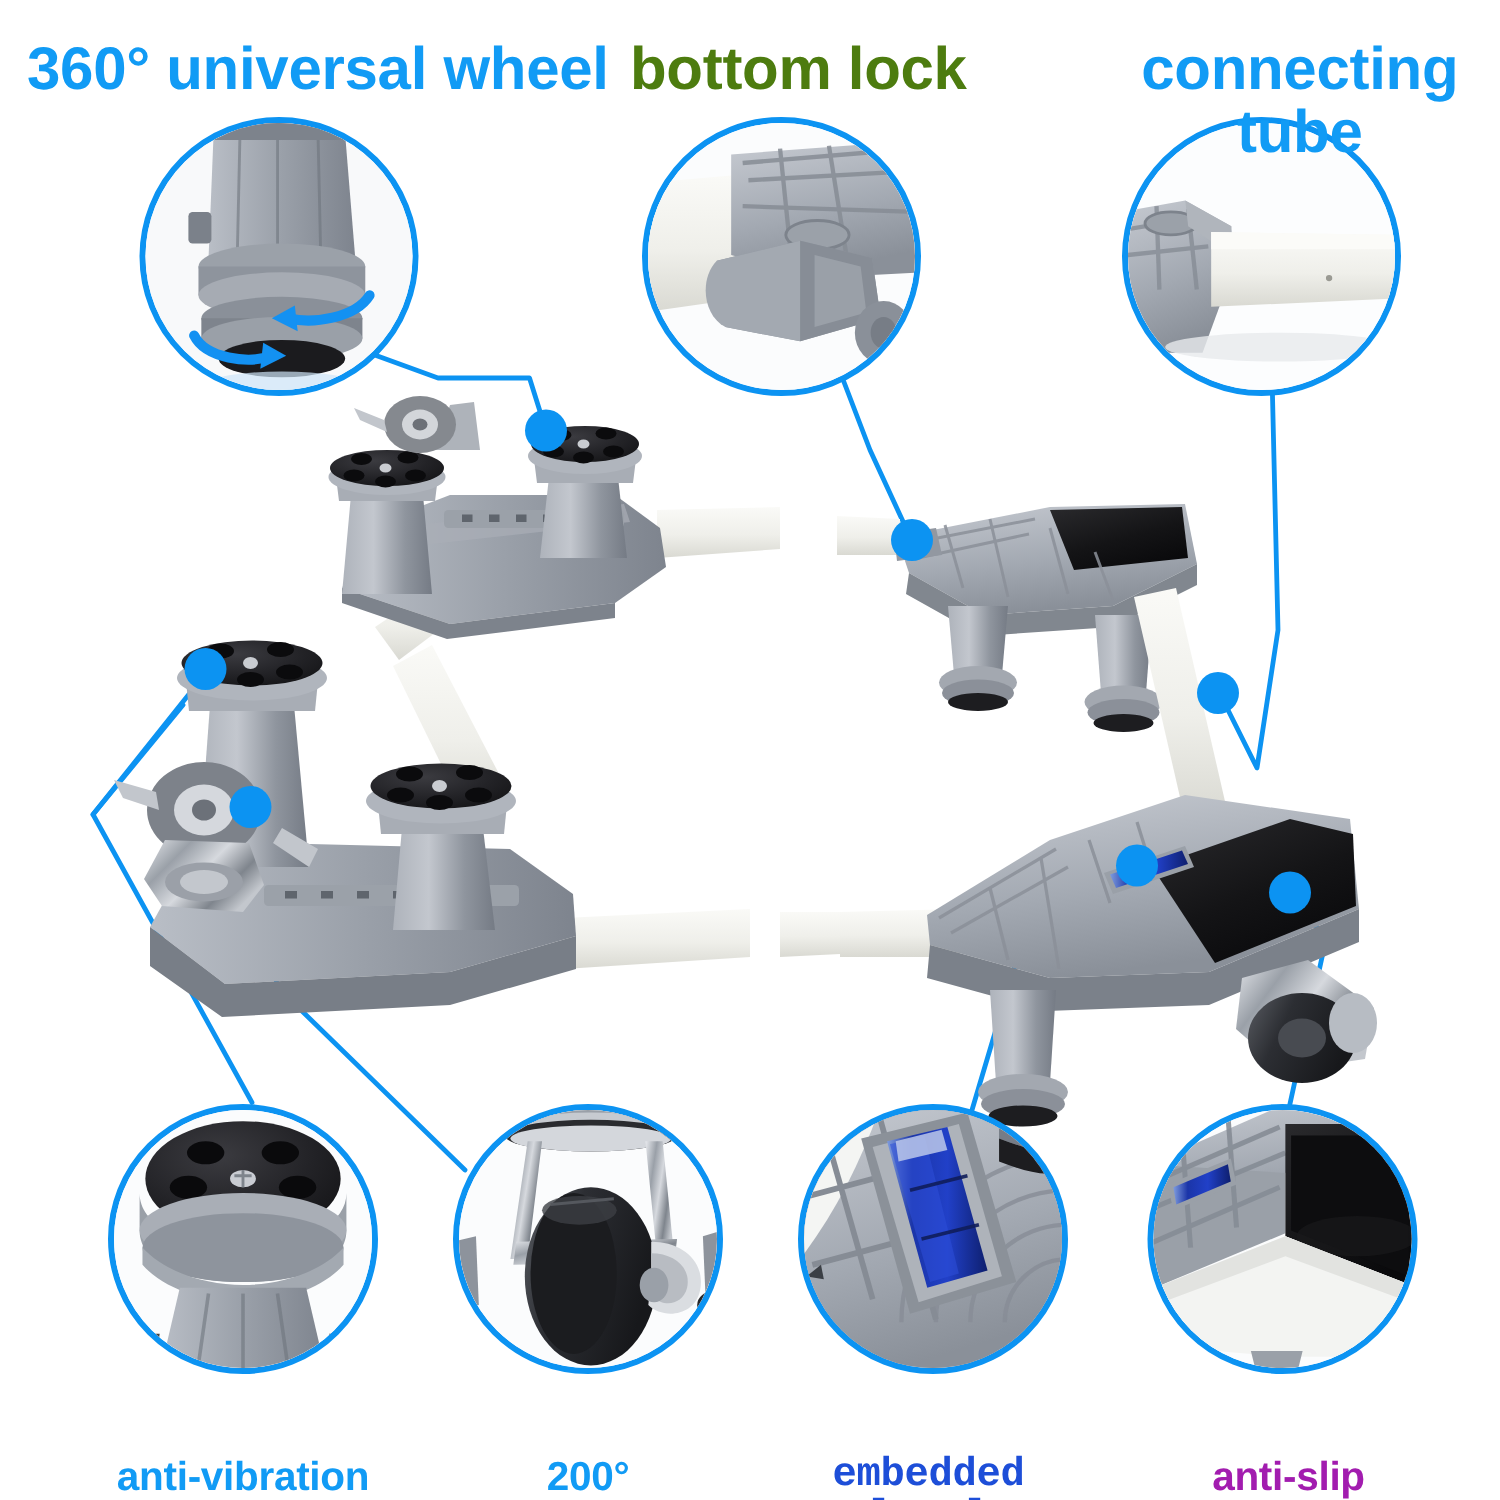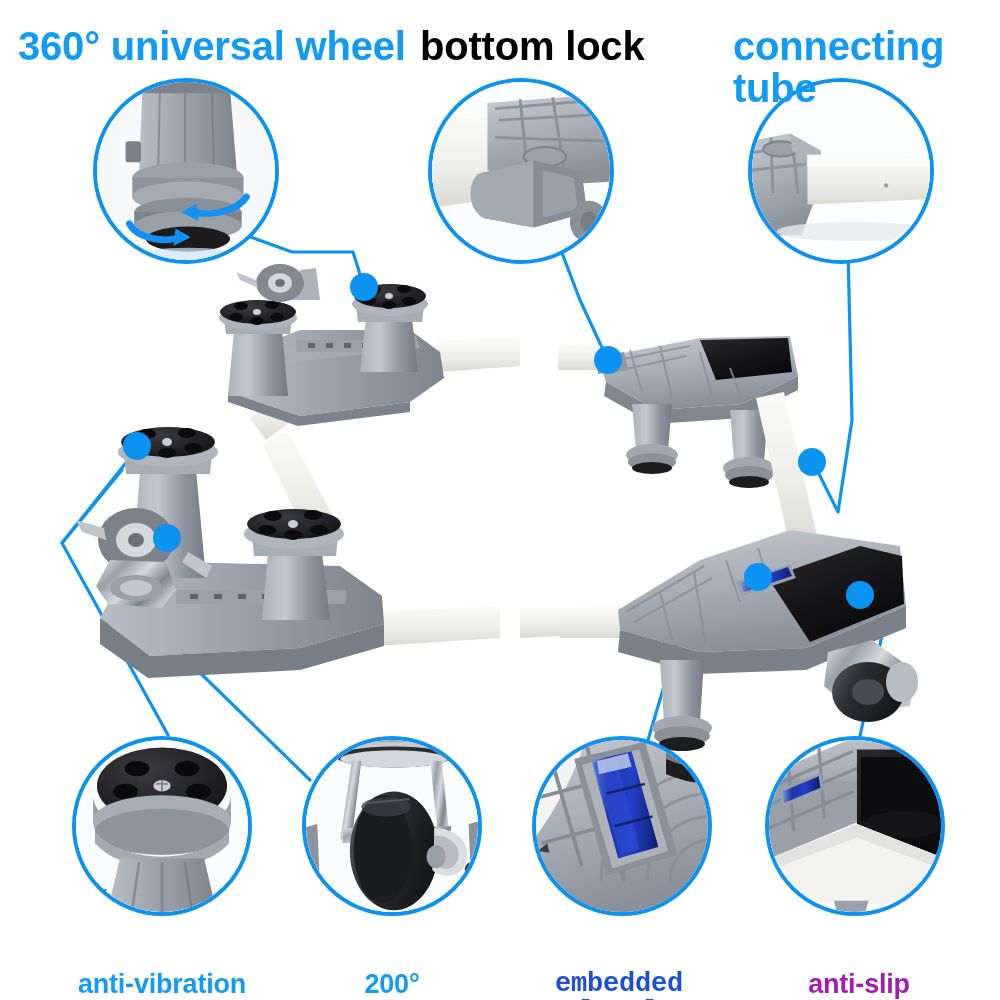--- a/index.html
+++ b/index.html
@@ -536,23 +536,23 @@
     <circle cx="608" cy="360" r="14" fill="#0C93F2"></circle>
     <circle cx="812" cy="462" r="14" fill="#0C93F2"></circle>
     <circle cx="137" cy="446" r="14" fill="#0C93F2"></circle>
     <circle cx="167" cy="538" r="14" fill="#0C93F2"></circle>
     <circle cx="758" cy="577" r="14" fill="#0C93F2"></circle>
     <circle cx="860" cy="595" r="14" fill="#0C93F2"></circle>
   </svg>
 
   <div class="label top left-al" style="left: 18px; top: 26px; color: rgb(17, 155, 245);">360° universal wheel</div>
 
-  <div class="label top left-al" style="left: 420px; top: 26px; color: #000000;">bottom lock</div>
-
-  <div class="label top left-al" style="left: 733px; top: 26px; color: rgb(17, 155, 245);">connecting tube</div>
+  <div class="label top left-al" style="left: 420px; top: 26px; color: #4d7c0f;">bottom lock</div>
+
+  <div class="label top left-al" style="left: 733px; top: 26px; color: rgb(17, 155, 245); text-align: center;">connecting tube</div>
 
   <div class="label bot ctr" style="left: 30px; top: 922px; width: 264px; color: rgb(17, 155, 245);">anti-vibration
 rubber pad</div>
 
   <div class="label bot ctr" style="left: 272px; top: 922px; width: 240px; color: rgb(17, 155, 245);">200°
 rotation wheel</div>
 
   <div class="label bot ctr" style="left: 510px; top: 922px; width: 218px; color: #1d4ed8; font-family: Liberation Mono, monospace;">embedded
 level</div>
 

